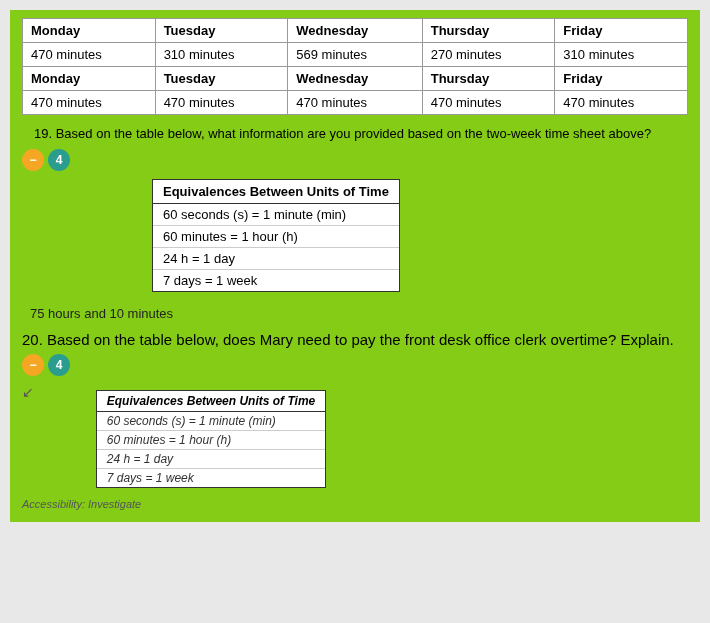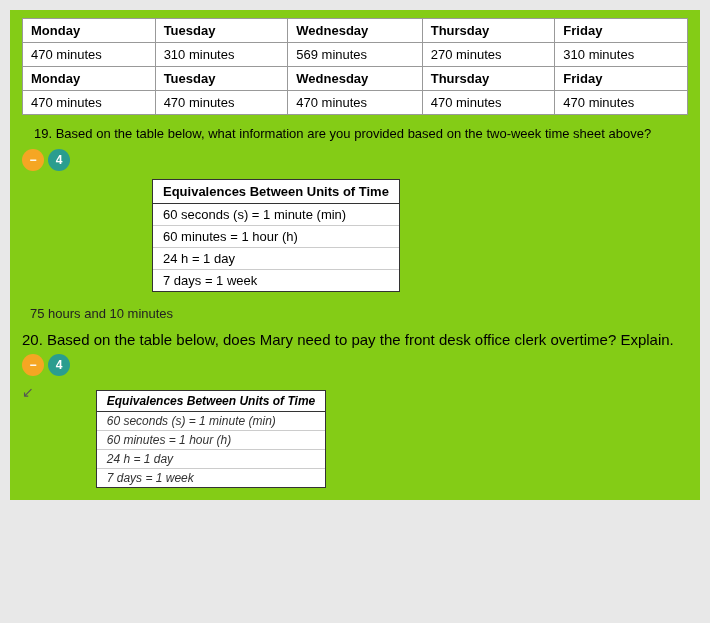--- a/index.html
+++ b/index.html
@@ -240,14 +240,15 @@
       <div class="equiv-row2">
         24 h = 1 day
       </div>
       <div class="equiv-row2">
         7 days = 1 <span class="underline">week</span>
       </div>
     </div>
   </div>
 
   
+  <div class="accessibility-footer">Accessibility: Investigate</div>
 
 </div>
 
 </body></html>

